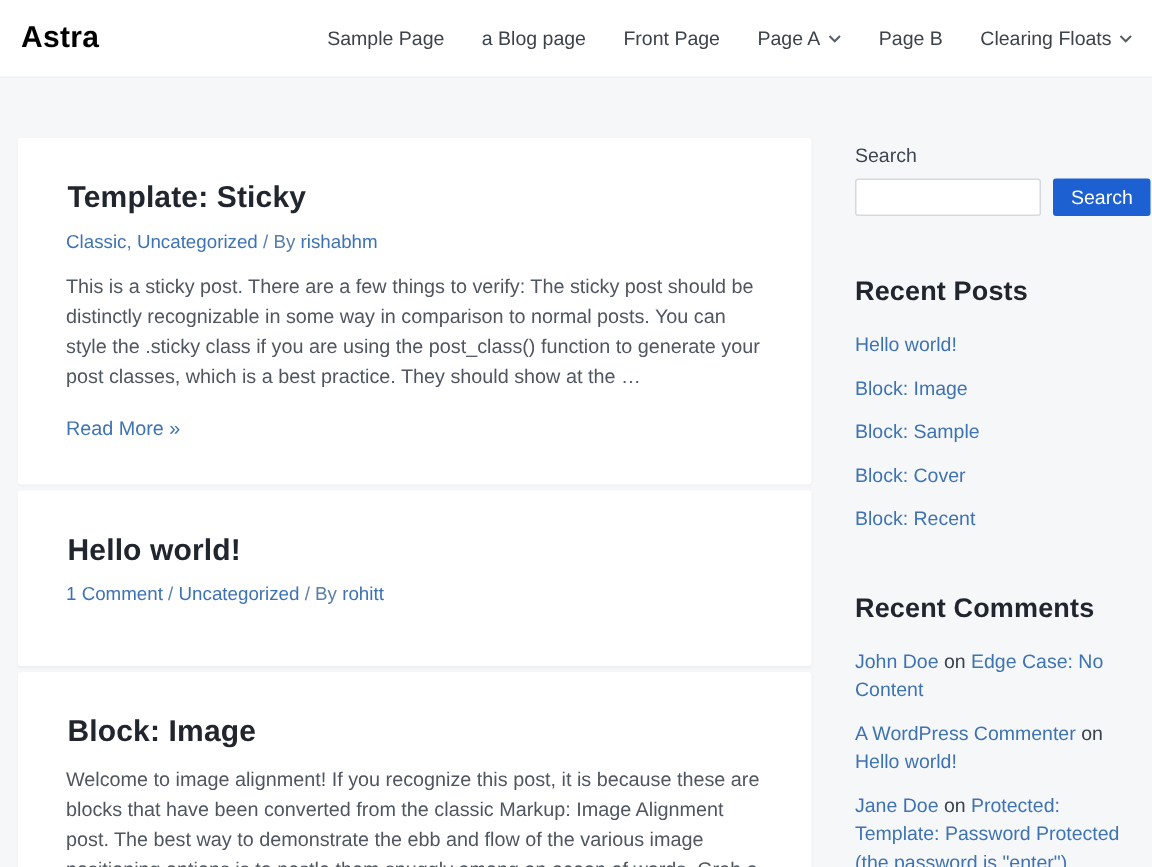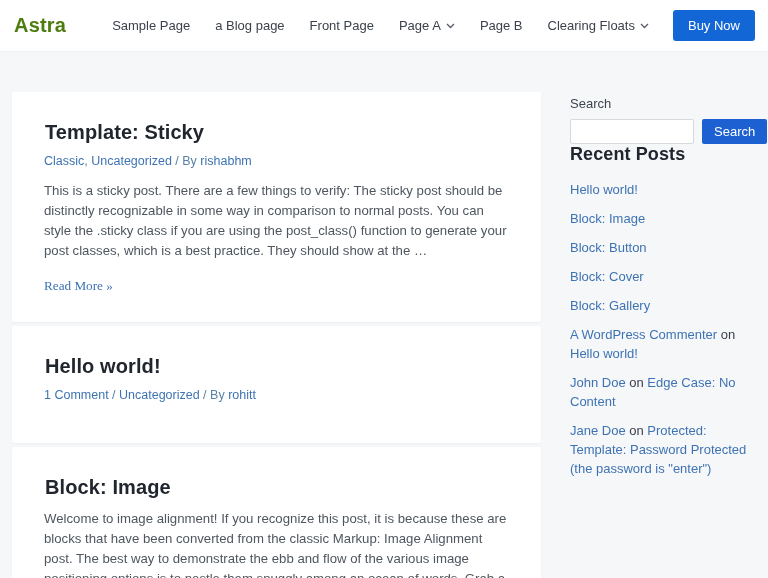--- a/index.html
+++ b/index.html
@@ -19,21 +19,21 @@
     width:768px;height:578px;overflow:hidden;
     background:var(--page-bg);
     font-family:"Liberation Sans", sans-serif;
     -webkit-font-smoothing:antialiased;
   }
   
   .site-header{
     height:52px;background:#fff;border-bottom:1px solid #eef0f3;
     display:flex;align-items:center;padding:0 13px 0 14px;
   }
-  .logo{font-size:20px;font-weight:700;color:#4d7c0f;letter-spacing:.2px;cursor:pointer;}
+  .logo{font-size:20px;font-weight:700;color:#000000;letter-spacing:.2px;cursor:pointer;}
   .main-nav{margin-left:auto;display:flex;align-items:center;gap:25px;}
   .nav-item{
     font-size:13px;color:var(--nav-text);text-decoration:none;cursor:pointer;
     display:inline-flex;align-items:center;gap:5px;white-space:nowrap;text-align:center;
   }
   .chev{display:inline-flex;align-items:center;margin-top:1px;}
   .cta-btn{
     margin-left:24px;background:var(--buy-now-bg);color:#fff;border:none;
     font-family:inherit;font-size:13px;padding:8px 15px;border-radius:3px;cursor:pointer;
   }
@@ -48,35 +48,35 @@
   .post-title{
     margin:0 1px 10px;font-size:20px;font-weight:700;color:var(--heading-dark);
     letter-spacing:.1px;cursor:pointer;
   }
   .post-meta{font-size:12.5px;margin:0 0 13px;color:var(--link-blue);}
   .post-meta a{color:var(--link-blue);text-decoration:none;cursor:pointer;}
   .post-meta .sep{color:#5a7fa8;}
   .post-excerpt{margin:0;font-size:13.2px;line-height:20px;color:var(--body-text);}
   .read-more{
     display:inline-block;margin-top:17px;font-size:13.2px;
-    color:var(--link-blue);text-decoration:none;cursor:pointer;font-family:Liberation Serif, serif;
+    color:var(--link-blue);text-decoration:none;cursor:pointer;
   }
   
   .sidebar{width:185px;margin-left:29px;padding-top:4px;}
   .search-title{font-size:13px;color:#3e4550;margin:0 0 8px;}
   .search-row{display:flex;align-items:stretch;gap:8px;}
   .search-input{
     width:124px;height:25px;border:1px solid var(--input-border);border-radius:2px;
     background:#fff;padding:0 8px;font-family:inherit;font-size:12px;color:#333;
   }
   .search-btn{
     height:25px;padding:0 12px;border:none;border-radius:2px;cursor:pointer;
     background:var(--search-btn-bg);color:#fff;font-family:inherit;font-size:13px;
   }
-  .widget{}
+  .widget{margin-top:40px;}
   .widget-title{margin:0 0 15px;font-size:18px;font-weight:700;color:#20252e;letter-spacing:.1px;}
   .widget-list{list-style:none;margin:0;padding:0;}
   .widget-list li{margin-bottom:10px;font-size:13px;line-height:19px;}
   .widget-list a{color:var(--link-blue);text-decoration:none;cursor:pointer;}
   .comment-on{color:#3a414d;}
 </style>
 </head>
 <body>
 
 <header class="site-header">
@@ -90,21 +90,20 @@
             <path d="M1 1l3.5 3.5L8 1" fill="none" stroke="#565c64" stroke-width="1.3"></path>
           </svg>
         </span></a>
       <a class="nav-item">Page B</a>
       <a class="nav-item">Clearing Floats<span class="chev">
           <svg width="9" height="6" viewBox="0 0 9 6">
             <path d="M1 1l3.5 3.5L8 1" fill="none" stroke="#565c64" stroke-width="1.3"></path>
           </svg>
         </span></a>
     </nav>
-  <button class="cta-btn">Buy Now</button>
 </header>
 
 <div class="page">
   <main class="posts-col">
       <article class="post-card"><h2 class="post-title">Template: Sticky</h2><div class="post-meta"><a>Classic</a><span class="sep">, </span><a>Uncategorized</a><span class="sep"> / By </span><a>rishabhm</a></div><p class="post-excerpt">This is a sticky post. There are a few things to verify: The sticky post should be distinctly recognizable in some way in comparison to normal posts. You can style the .sticky class if you are using the post_class() function to generate your post classes, which is a best practice. They should show at the …</p><a class="read-more">Read More »</a></article>
       <article class="post-card">
         <h2 class="post-title">Hello world!</h2>
         <div class="post-meta"><a>1 Comment</a><span class="sep"> / </span><a>Uncategorized</a><span class="sep"> / By </span><a>rohitt</a></div>
       </article>
       <article class="post-card">
@@ -120,27 +119,28 @@
         <input class="search-input" type="text" value="" style="">
         <button class="search-btn">Search</button>
       </div>
     </section>
 
     <section class="widget">
       <h2 class="widget-title">Recent Posts</h2>
       <ul class="widget-list" id="recent-posts-list">
           <li><a>Hello world!</a></li>
           <li><a>Block: Image</a></li>
-          <li><a>Block: Button</a></li>
+          <li><a>Block: Sample</a></li>
           <li><a>Block: Cover</a></li>
-          <li><a>Block: Gallery</a></li>
+          <li><a>Block: Recent</a></li>
         </ul>
     </section>
 
     <section class="widget">
+      <h2 class="widget-title">Recent Comments</h2>
       <ul class="widget-list" id="recent-comments-list">
+          <li><a>John Doe</a><span class="comment-on"> on </span><a>Edge Case: No Content</a></li>
           <li><a>A WordPress Commenter</a><span class="comment-on"> on </span><a>Hello world!</a></li>
-          <li><a>John Doe</a><span class="comment-on"> on </span><a>Edge Case: No Content</a></li>
           <li><a>Jane Doe</a><span class="comment-on"> on </span><a>Protected: Template: Password Protected (the password is "enter")</a></li>
         </ul>
     </section>
   </aside>
 </div>
 
 </body></html>

